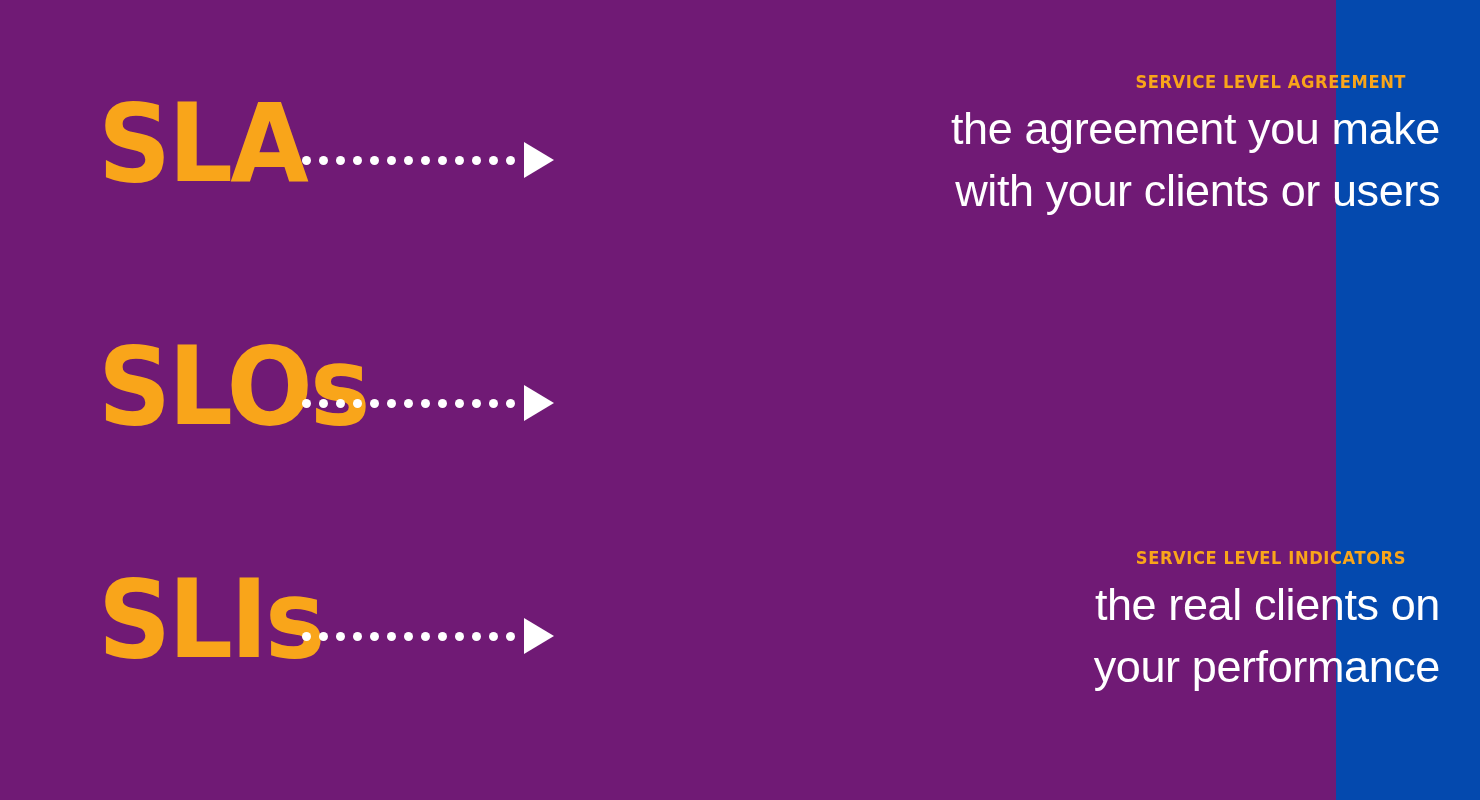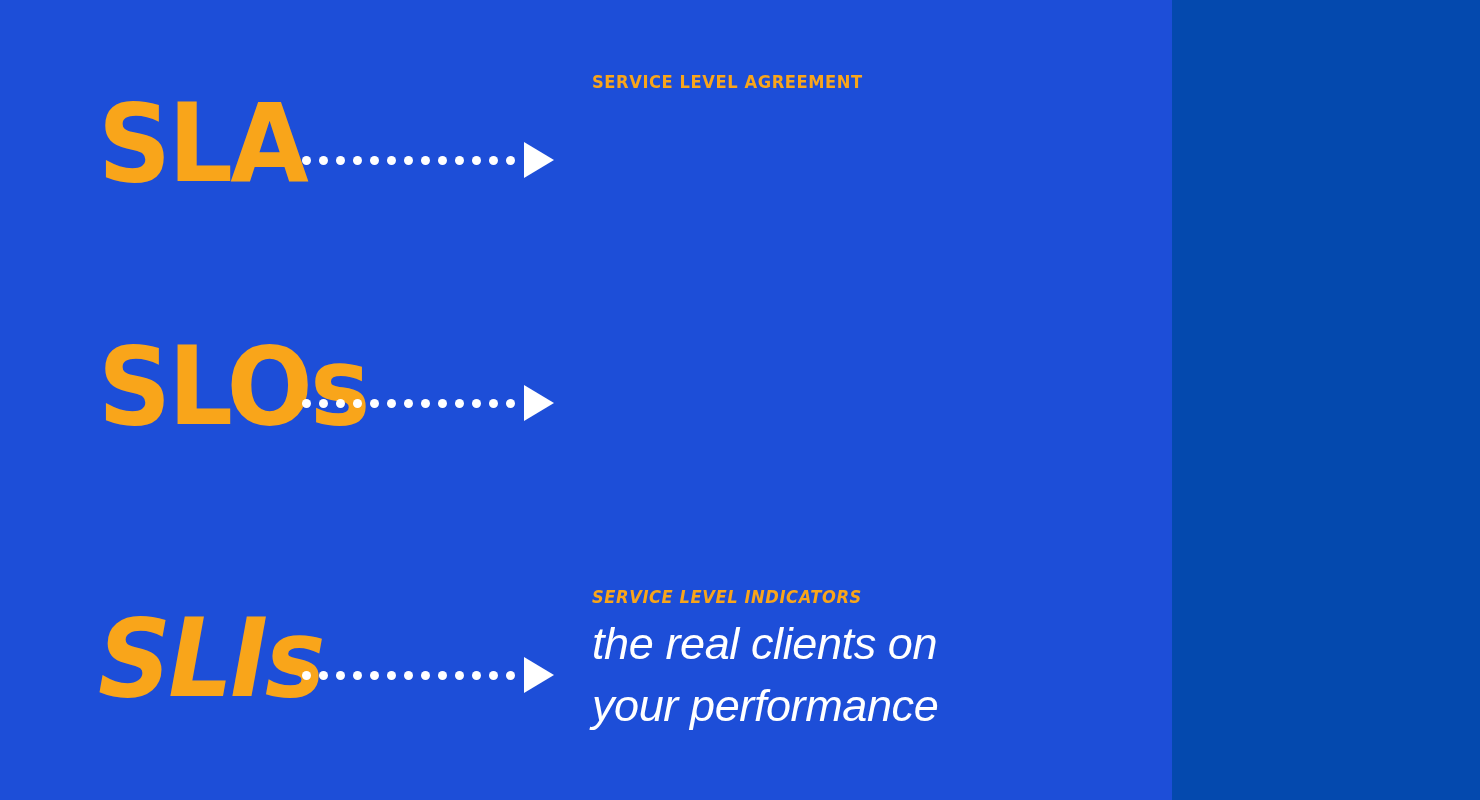--- a/index.html
+++ b/index.html
@@ -11,38 +11,38 @@
     width: 1480px;
     height: 800px;
     overflow: hidden;
     background: #0449AE;
     font-family: "Liberation Sans", sans-serif;
     -webkit-font-smoothing: antialiased;
   }
 
   #board {
     position: relative;
-    width: 1172px;
+    width: 1336px;
     height: 800px;
-    background: #1d4ed8;
+    background: #701a75;
     box-sizing: border-box;
   }
 
   .row {
     position: absolute;
     left: 0;
     width: 1480px;
     display: flex;
     align-items: flex-start;
   }
 
   
   .row-1 { top: 72px; }
   .row-2 { top: 315px; }
-  .row-3 { top: 587px; font-style: italic; }
+  .row-3 { top: 548px; }
 
   
   .acronym-cell {
     width: 300px;
     flex: 0 0 300px;
     padding-left: 98px;
     box-sizing: border-box;
   }
 
   .acronym {
@@ -101,21 +101,23 @@
     border-top: 18px solid transparent;
     border-bottom: 18px solid transparent;
     border-left: 30px solid #FFFFFF;
     flex: 0 0 auto;
   }
 
   
   .text-cell {
     flex: 1 1 auto;
     padding-left: 0;
+    padding-right: 40px;
     box-sizing: border-box;
+    text-align: right;
   }
 
   .caption {
     color: #F9A51A;
     font-family: "DejaVu Sans", sans-serif;
     font-weight: 700;
     font-size: 17px;
     letter-spacing: 0.6px;
     text-transform: uppercase;
     line-height: 20px;
@@ -163,20 +165,22 @@
           <span class="dot"></span>
           <span class="dot"></span>
           <span class="dot"></span>
         </span>
         <span class="head"></span>
       </div>
     </div>
 
     <div class="text-cell">
       <div class="caption">SERVICE LEVEL AGREEMENT</div>
+      <div class="desc">the agreement you make
+with your clients or users</div>
     </div>
   </div>
 
   <div class="row row-2">
 
     <div class="acronym-cell">
       <span class="acronym">SLOs</span>
     </div>
 
     <div class="arrow-cell">

